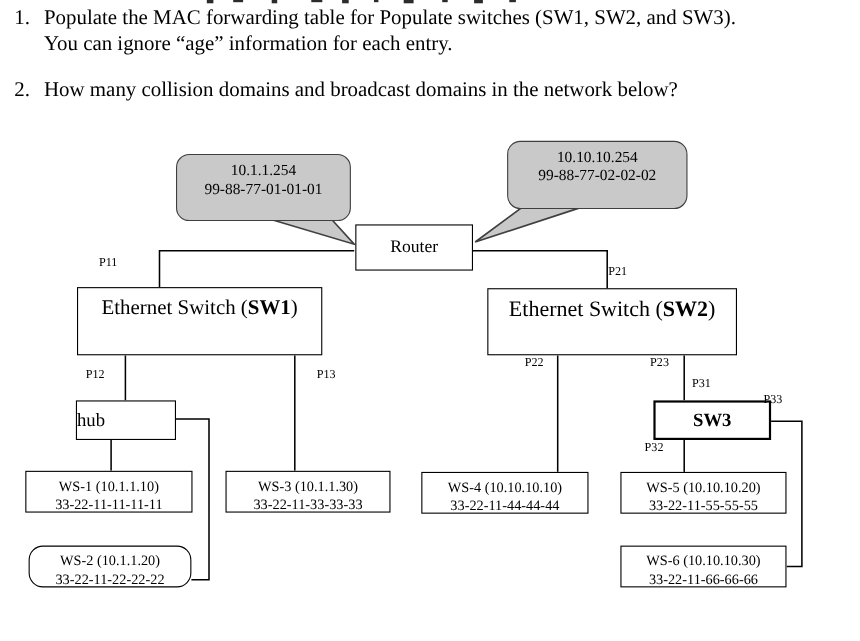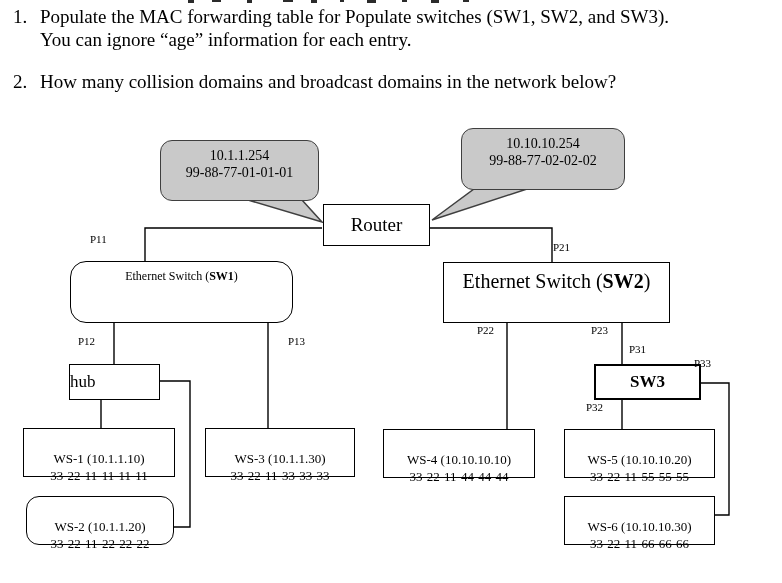--- a/index.html
+++ b/index.html
@@ -19,27 +19,27 @@
   #q2{left:13px;top:71px;width:740px;}
   .qnum{width:27px;flex:0 0 27px;}
   .qlines{flex:1;}
 
   
   .box{
     position:absolute;box-sizing:border-box;
     background:#ffffff;border:1.5px solid #000;
     text-align:center;
   }
-  #router{left:323px;top:204px;width:107px;height:42px;font-size:19px;display:flex;align-items:center;justify-content:center;}
-  #sw1{left:70px;top:261px;width:223px;height:62px;font-size:12px;padding-top:7px;border-radius:16px;}
+  #router{left:323px;top:204px;width:107px;height:42px;font-size:16px;display:flex;align-items:center;justify-content:center;}
+  #sw1{left:70px;top:261px;width:223px;height:62px;font-size:19px;padding-top:7px;}
   #sw2{left:443px;top:262px;width:227px;height:61px;font-size:20px;padding-top:7px;}
   #sw3{left:594px;top:364px;width:107px;height:36px;font-size:17px;font-weight:bold;display:flex;align-items:center;justify-content:center;border-width:2px;}
   #hub{left:69px;top:364px;width:91px;height:36px;font-size:17px;display:flex;align-items:center;}
 
-  .ws{width:152px;height:49px;font-size:13px;line-height:17px;padding-top:21px;}
+  .ws{width:152px;height:38px;font-size:13px;line-height:17px;padding-top:4px;}
   #ws1{left:23px;top:428px;}
   #ws2{left:26px;top:496px;width:148px;border-radius:13px;}
   #ws3{left:205px;top:428px;width:150px;}
   #ws4{left:383px;top:429px;}
   #ws5{left:564px;top:429px;width:151px;}
   #ws6{left:564px;top:496px;width:151px;}
 
   
   .bubble{
     position:absolute;box-sizing:border-box;

